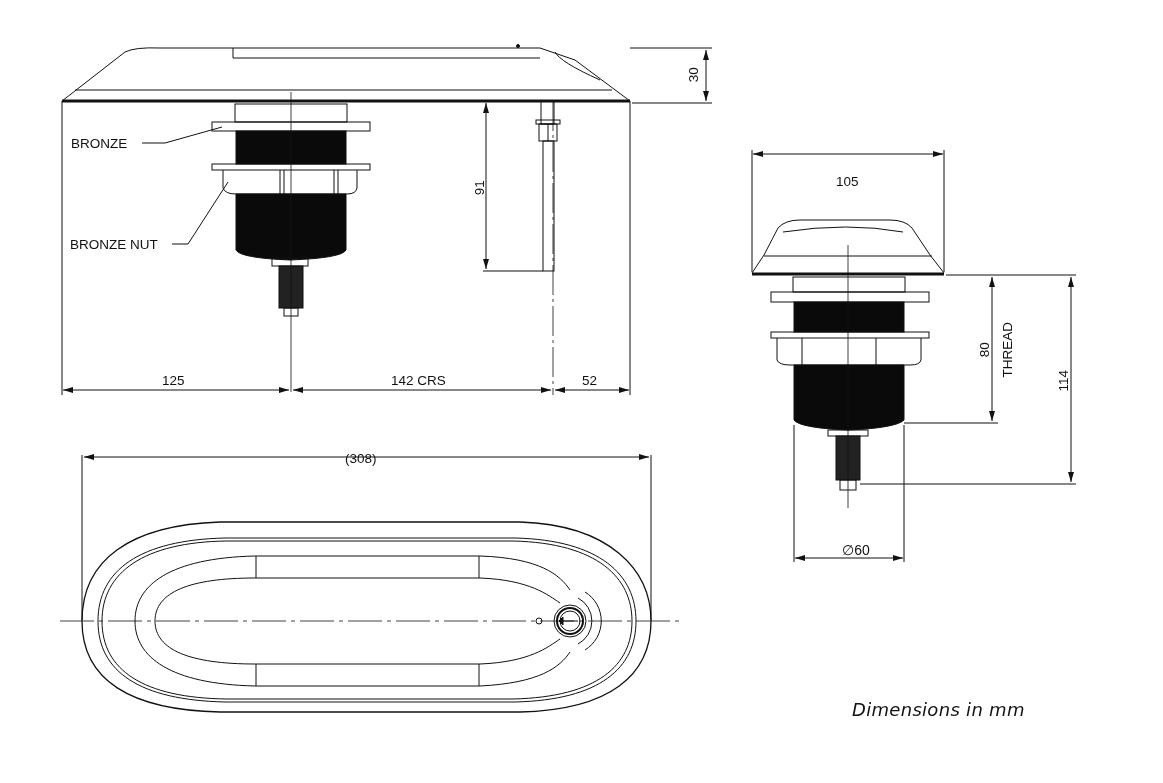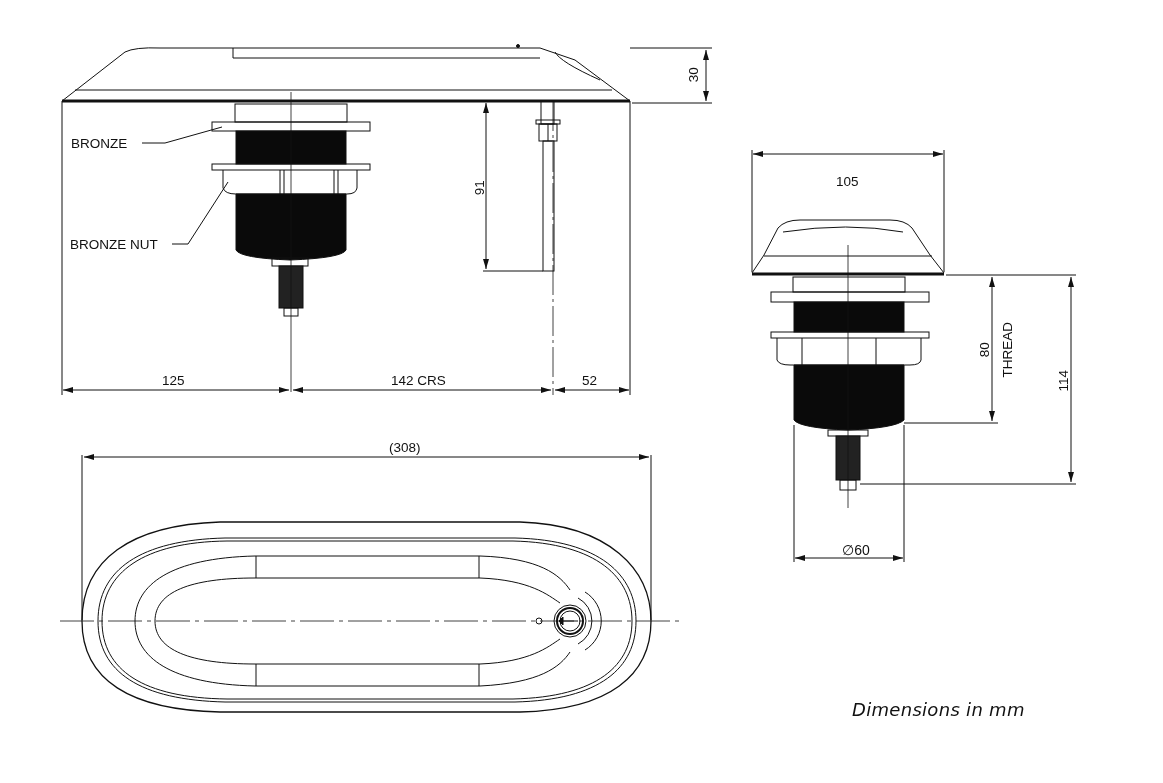--- a/index.html
+++ b/index.html
@@ -140,15 +140,15 @@
 <div class="lbl" style="left:582px;top:374px;">52</div>
 
 <div class="lbl" style="left:836px;top:139px;margin-top:36px;">105</div>
 <div class="lbl vert" style="left:977px;top:343px;">80</div>
 <div class="lbl vert" style="left:980px;top:343px;">THREAD</div>
 <div class="lbl vert" style="left:1053px;top:374px;">114</div>
 <div class="lbl" style="left:820px;top:543px;font-size:14px;margin-left:22px;">
   <span>∅</span><span>60</span>
 </div>
 
-<div class="lbl" style="left:345px;top:441px;margin-left:44px;">(308)</div>
+<div class="lbl" style="left:345px;top:452px;">(308)</div>
 
 <div class="foot">Dimensions in mm</div>
 
 </body></html>

